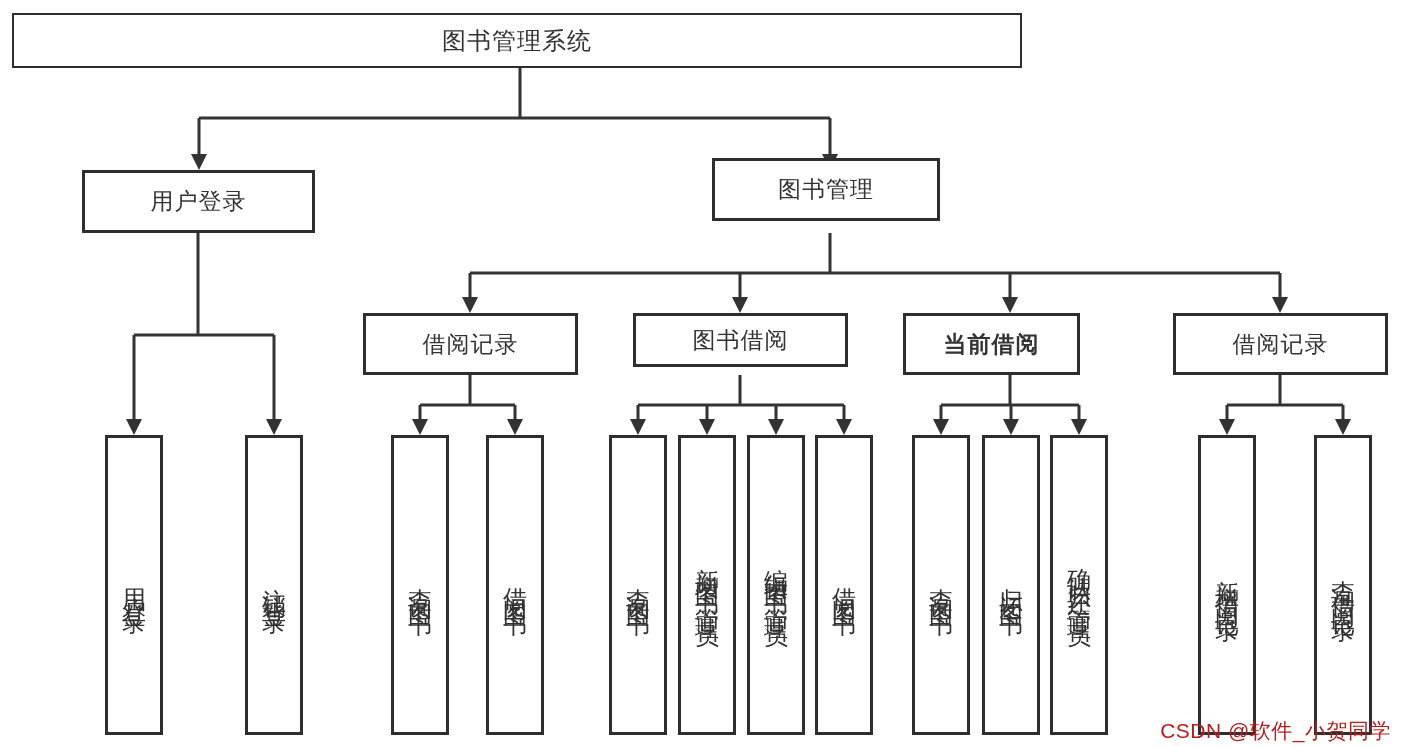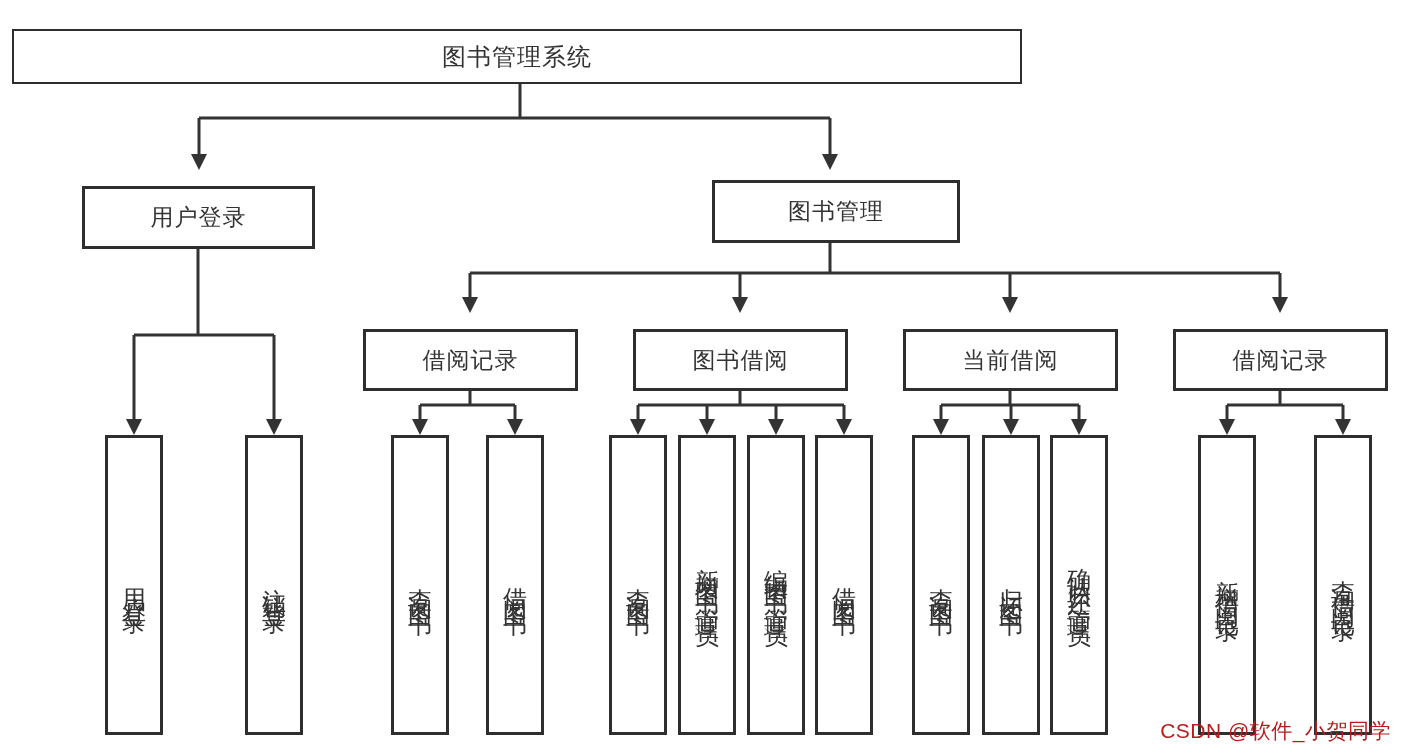--- a/index.html
+++ b/index.html
@@ -20,27 +20,27 @@
   .box {
     position: absolute;
     box-sizing: border-box;
     background: #ffffff;
     border: 3px solid #2e2e2e;
     display: flex;
     align-items: center;
     justify-content: center;
     color: #333333;
   }
-  .hbox { font-size: 23px; letter-spacing: 1px; white-space: nowrap; margin-top: 16px; }
+  .hbox { font-size: 23px; letter-spacing: 1px; white-space: nowrap; }
   #root { left: 12px;  top: 13px;  width: 1010px; height: 55px; border-width: 2px; font-size: 24px; }
   #l2a  { left: 82px;  top: 170px; width: 233px;  height: 63px; }
-  #l2b  { left: 712px; top: 164px; width: 248px;  height: 63px; }
+  #l2b  { left: 712px; top: 158px; width: 228px;  height: 63px; }
   #l3a  { left: 363px; top: 313px; width: 215px;  height: 62px; }
-  #l3b  { left: 633px; top: 313px; width: 215px;  height: 62px; }
-  #l3c  { left: 903px; top: 313px; width: 215px;  height: 62px; }
+  #l3b  { left: 633px; top: 313px; width: 215px;  height: 54px; }
+  #l3c  { left: 903px; top: 313px; width: 177px;  height: 62px; font-weight: bold; }
   #l3d  { left: 1173px;top: 313px; width: 215px;  height: 62px; }
   .vbox {
     top: 435px;
     width: 58px;
     height: 300px;
     border-width: 3px;
   }
   .vbox .vtext {
     writing-mode: vertical-rl;
     font-size: 24px;

